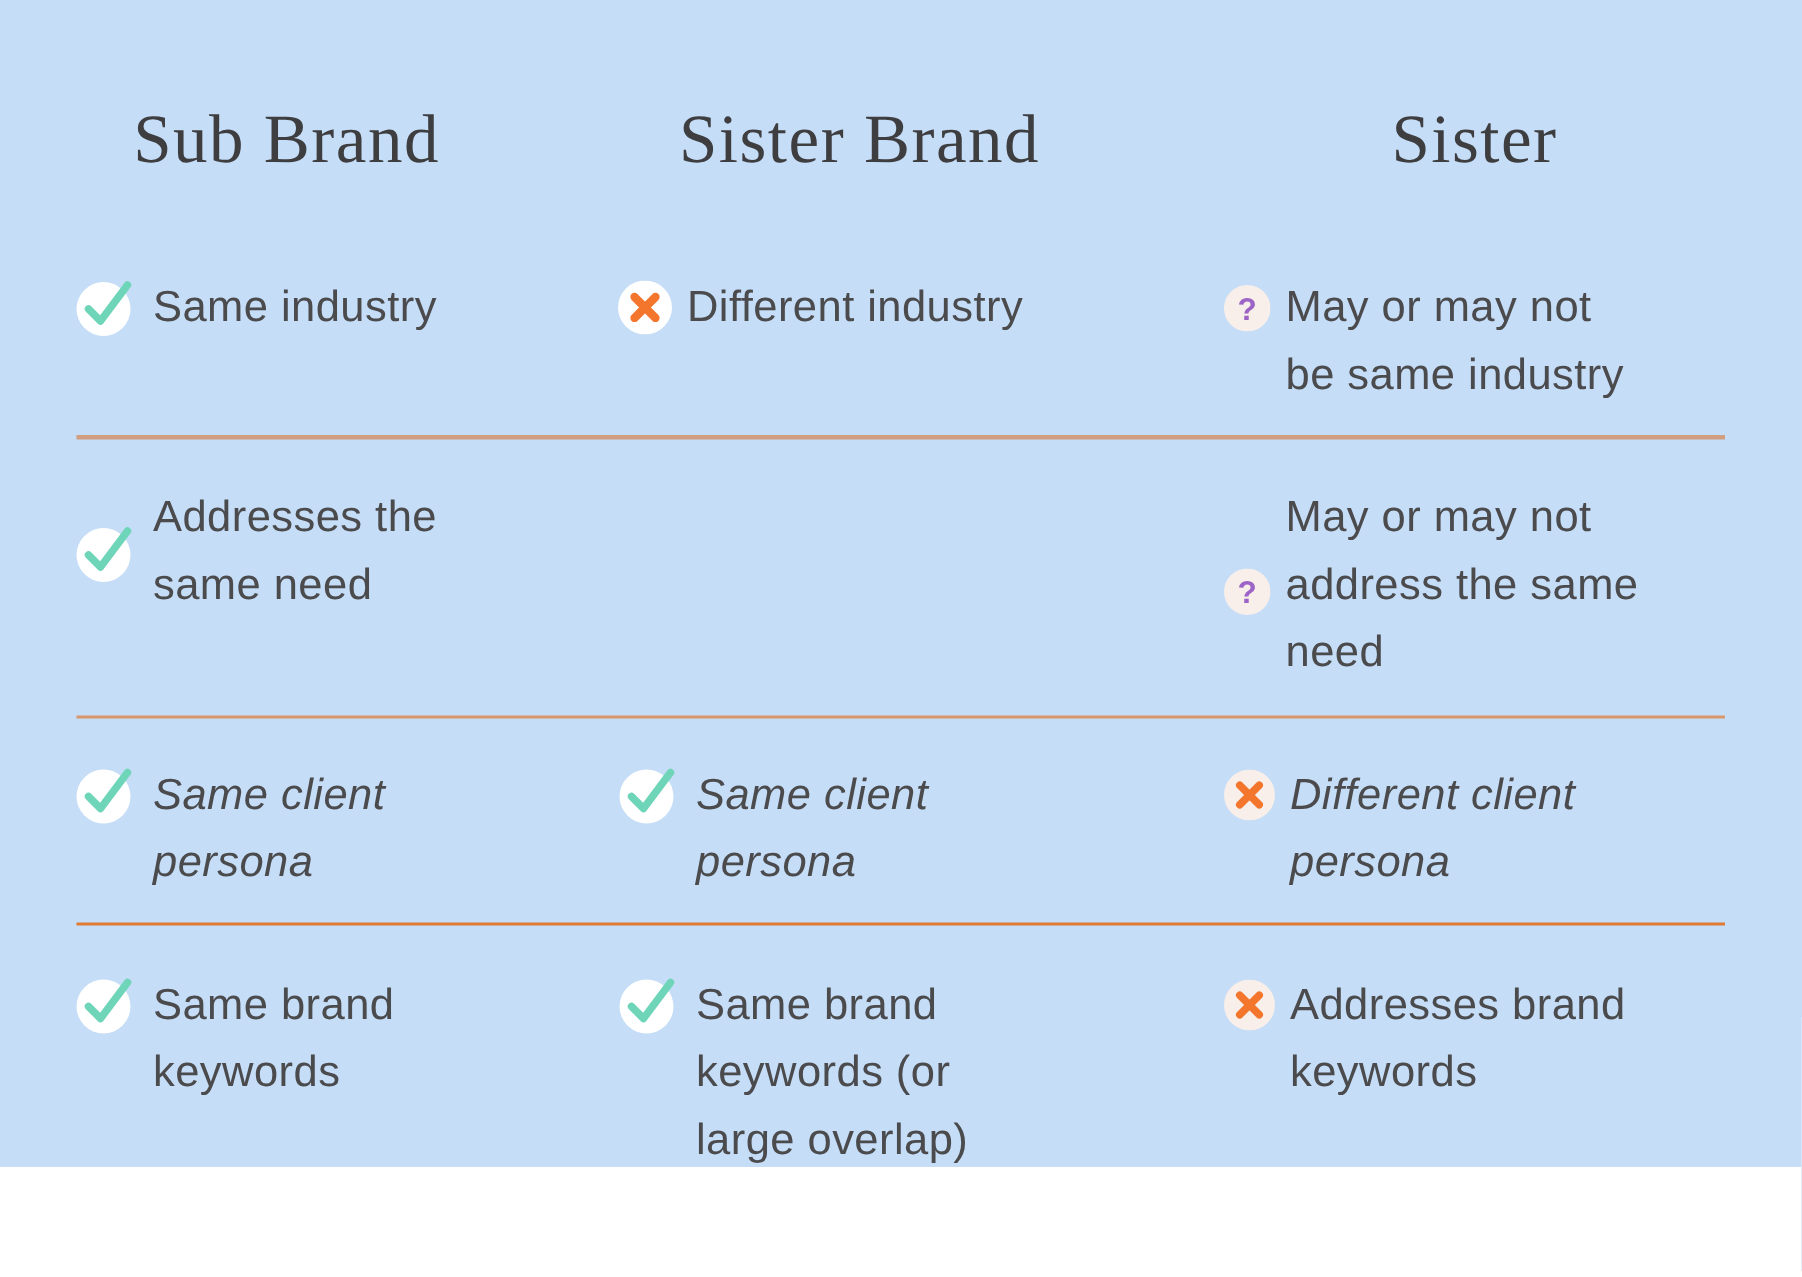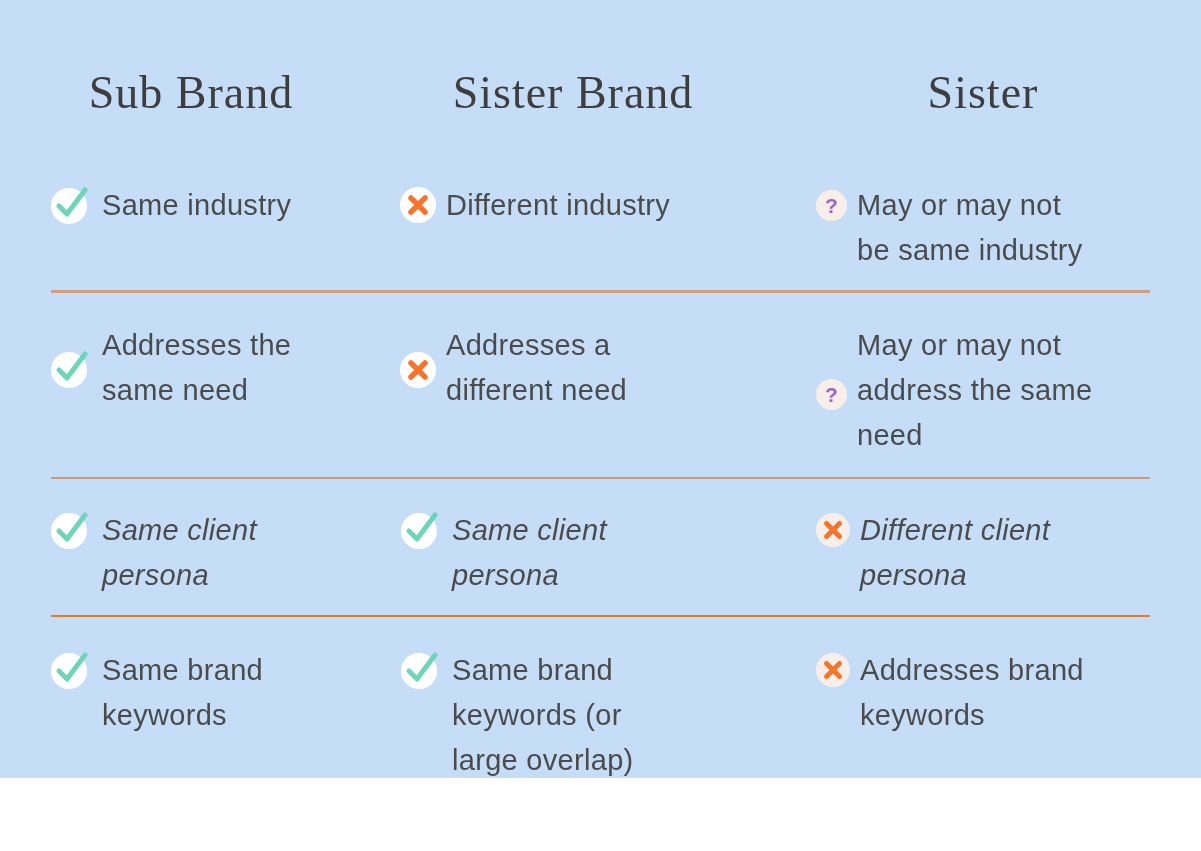--- a/index.html
+++ b/index.html
@@ -15,21 +15,21 @@
     font-family:"Liberation Sans", sans-serif;
   }
   .col-header {
     position:absolute; top:70px; transform:translateX(-50%);
     font-family:"Liberation Serif", serif; font-size:46px; font-weight:500;
     letter-spacing:1px; color:var(--header-text); white-space:nowrap; line-height:1;
   }
   .h1 { left:191px; } .h2 { left:573px; } .h3 { left:983px; }
 
   .cell { position:absolute; display:flex; gap:10px; align-items:flex-start; }
-  .c1 { left:50px; } .c2 { left:400px; } .c3 { left:816px; }
+  .c1 { left:50px; } .c2 { left:412px; } .c3 { left:816px; }
   .r1 { top:183px; } .r2 { top:323px;align-items:center; } .r3 { top:508px;font-style:italic; } .r4 { top:648px;justify-content:space-between; }
 
   .cell .txt {
     font-size:29px; line-height:45px; letter-spacing:0.3px;
     color:var(--body-text); white-space:pre-line;
   }
   .icon { flex:none; display:block; }
   .icon svg { display:block; }
   .ic-check  { margin-top:0; }
   .ic-cross  { margin-top:4px; }
@@ -90,30 +90,20 @@
 
   <div class="cell c1 r2">
     <span class="icon ic-check">
       <svg width="42" height="42" viewBox="0 0 42 42">
           <circle class="circle-white" cx="19" cy="23" r="18"></circle>
           <path class="stroke-mint" d="M9 23 L17 31 L35 7"></path>
         </svg>
     </span>
     <div class="txt">Addresses the
 same need</div>
-  </div>
-  <div class="cell c2 r2">
-    <span class="icon ic-cross">
-      <svg width="36" height="36" viewBox="0 0 36 36">
-          <circle class="circle-white" cx="18" cy="18" r="18"></circle>
-          <path class="stroke-orange" d="M11 11 L25 25 M25 11 L11 25"></path>
-        </svg>
-    </span>
-    <div class="txt">Addresses a
-different need</div>
   </div>
   <div class="cell c3 r2">
     <span class="icon ic-quest">
       <svg width="31" height="31" viewBox="0 0 31 31">
           <circle class="circle-pink" cx="15.5" cy="15.5" r="15.5"></circle>
           <text class="q-glyph" x="15.5" y="23" text-anchor="middle">?</text>
         </svg>
     </span>
     <div class="txt">May or may not
 address the same

